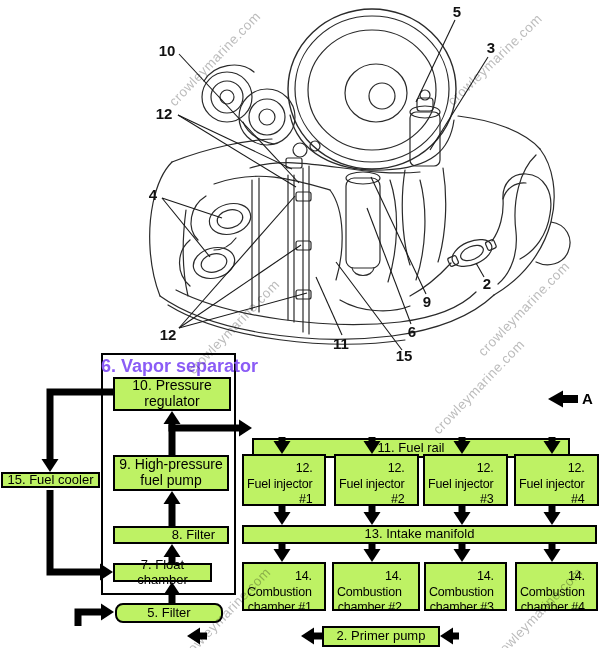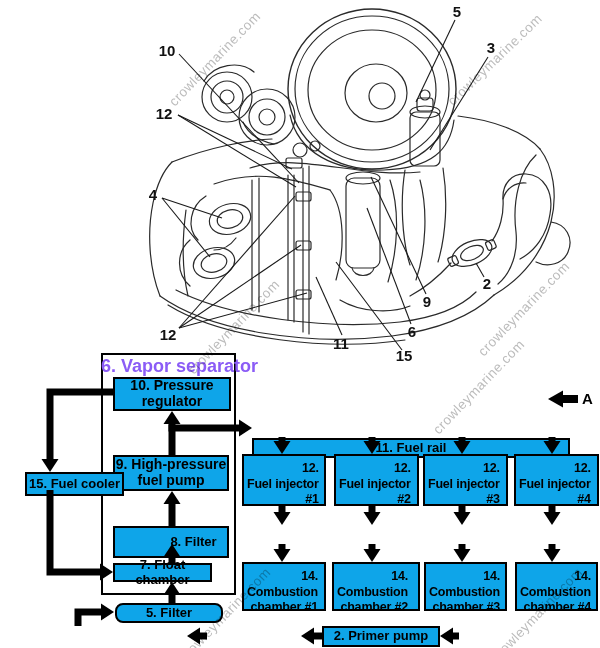--- a/index.html
+++ b/index.html
@@ -5,23 +5,23 @@
   html,body{margin:0;padding:0;background:#fff;}
   #stage{
     position:relative;width:600px;height:648px;background:#fff;overflow:hidden;
     font-family:"Liberation Sans",sans-serif;
   }
   #stage svg{position:absolute;left:0;top:0;}
   .lineart{stroke:#2a2a2a;fill:none;stroke-width:1.2;stroke-linecap:round;}
   .leader{stroke:#1a1a1a;fill:none;stroke-width:1.1;}
   .callout{font-family:"Liberation Sans",sans-serif;font-weight:bold;font-size:15px;fill:#111;text-anchor:middle;}
   .fbox{
-    position:absolute;box-sizing:border-box;background:#0ea5e9;border:2px solid #000;
+    position:absolute;box-sizing:border-box;background:#bef264;border:2px solid #000;
     display:flex;align-items:center;justify-content:center;text-align:center;
-    font-weight:bold;font-size:13px;line-height:1.12;color:#000;
+    font-weight:normal;font-size:13px;line-height:1.12;color:#000;
     white-space:pre-line;z-index:2;
   }
   .fbox.left{align-items:flex-start;justify-content:flex-start;text-align:right;
     padding:5px 3px;font-size:12.5px;line-height:15.5px;letter-spacing:-0.2px;}
   .fbox.f14{font-size:14px;}
   .outerbox{position:absolute;box-sizing:border-box;border:2px solid #000;background:#fff;z-index:1;}
   .outerlabel{position:absolute;z-index:2;font-weight:bold;font-size:18px;color:#8b5cf6;
     text-align:center;white-space:nowrap;}
   #arrows{z-index:3;pointer-events:none;}
   #watermarks{z-index:4;pointer-events:none;mix-blend-mode:multiply;}
@@ -167,29 +167,30 @@
     </g>
   </svg>
 
   <div class="outerbox" style="left:101px;top:353px;width:135px;height:242px;"></div>
   <div class="outerlabel" style="left:101px;top:356px;width:135px;">6. Vapor separator</div>
 
   <div class="fbox f14" style="left:113px;top:377px;width:118px;height:34px;">10. Pressure
 regulator</div>
   <div class="fbox f14" style="left:113px;top:455px;width:116px;height:36px;">9. High-pressure
 fuel pump</div>
-  <div class="fbox" style="left:113px;top:526px;width:116px;height:32px;padding-left:45px;">8. Filter</div>
+  <div class="fbox" style="left:113px;top:526px;width:116px;height:18px;padding-left:45px;">8. Filter</div>
   <div class="fbox" style="left:113px;top:563px;width:99px;height:19px;">7. Float chamber</div>
-  <div class="fbox" style="left:1px;top:472px;width:99px;height:24px;margin-left:24px;">15. Fuel cooler</div>
+  <div class="fbox" style="left:1px;top:472px;width:99px;height:16px;">15. Fuel cooler</div>
   <div class="fbox" style="left:115px;top:603px;width:108px;height:20px;border-radius:8px;">5. Filter</div>
   <div class="fbox" style="left:190px;top:626px;width:94px;height:21px;margin-top:27px;">3. Fuel filter</div>
   <div class="fbox" style="left:322px;top:626px;width:118px;height:21px;">2. Primer pump</div>
   <div class="fbox" style="left:459px;top:658px;width:85px;height:21px;">1. Fuel tank</div>
 
   <div class="fbox" style="left:252px;top:438px;width:318px;height:20px;">11. Fuel rail</div>
+  <div class="fbox" style="left:242px;top:525px;width:355px;height:19px;">13. Intake manifold</div>
 
   <div class="fbox left" style="left:242px;top:454px;width:84px;height:52px;">12.
 Fuel injector
 #1</div>
   <div class="fbox left" style="left:334px;top:454px;width:85px;height:52px;">12.
 Fuel injector
 #2</div>
   <div class="fbox left" style="left:423px;top:454px;width:85px;height:52px;">12.
 Fuel injector
 #3</div>

